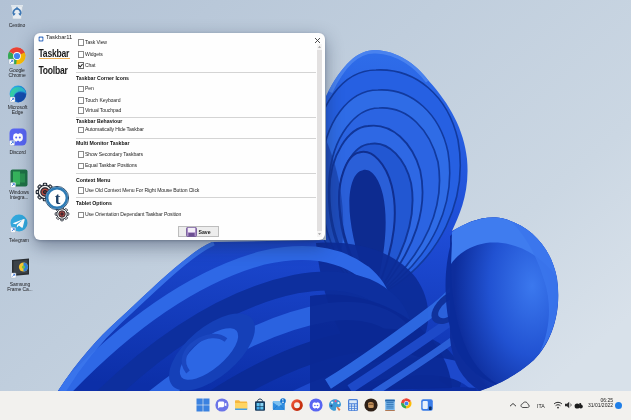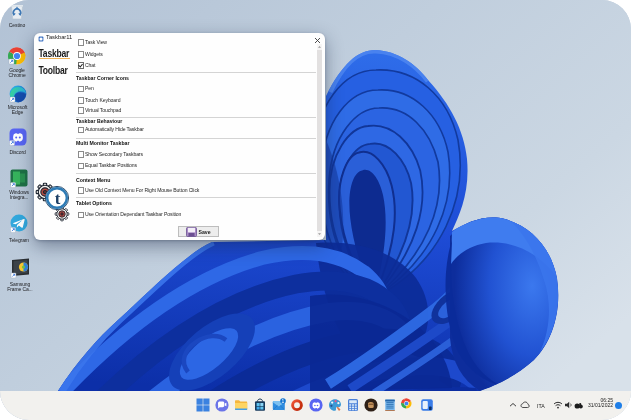--- a/index.html
+++ b/index.html
@@ -1,17 +1,17 @@
 <!DOCTYPE html>
 <html><head>
 <meta charset="utf-8">
 <style>
   html,body{margin:0;padding:0;}
   .screen{position:relative;width:631px;height:420px;overflow:hidden;
-    font-family:"Liberation Sans",sans-serif;background:#c0cedd;border-radius:29px;}
+    font-family:"Liberation Sans",sans-serif;background:#c0cedd;}
   .abs{position:absolute;}
   
   .win{position:absolute;left:34px;top:33px;width:291px;height:207px;
     background:#fefefe;border-radius:6px;
     box-shadow:0 6px 18px rgba(20,30,60,.42),0 1px 3px rgba(20,30,60,.25);}
   .titlebar{position:absolute;left:0;top:0;width:100%;height:11px;}
   .title-ico{position:absolute;left:4px;top:2.5px;width:6px;height:6px;}
   .title-txt{position:absolute;left:12px;top:1.2px;font-size:5.8px;color:#222;}
   .side-tab{position:absolute;left:4.5px;font-size:8.6px;font-weight:bold;color:#1b1b1b;letter-spacing:-.25px;transform:scaleY(1.32);transform-origin:top left;}
   .tab-underline{position:absolute;left:4.5px;top:24.5px;width:31px;height:1.6px;background:#f2b256;}

